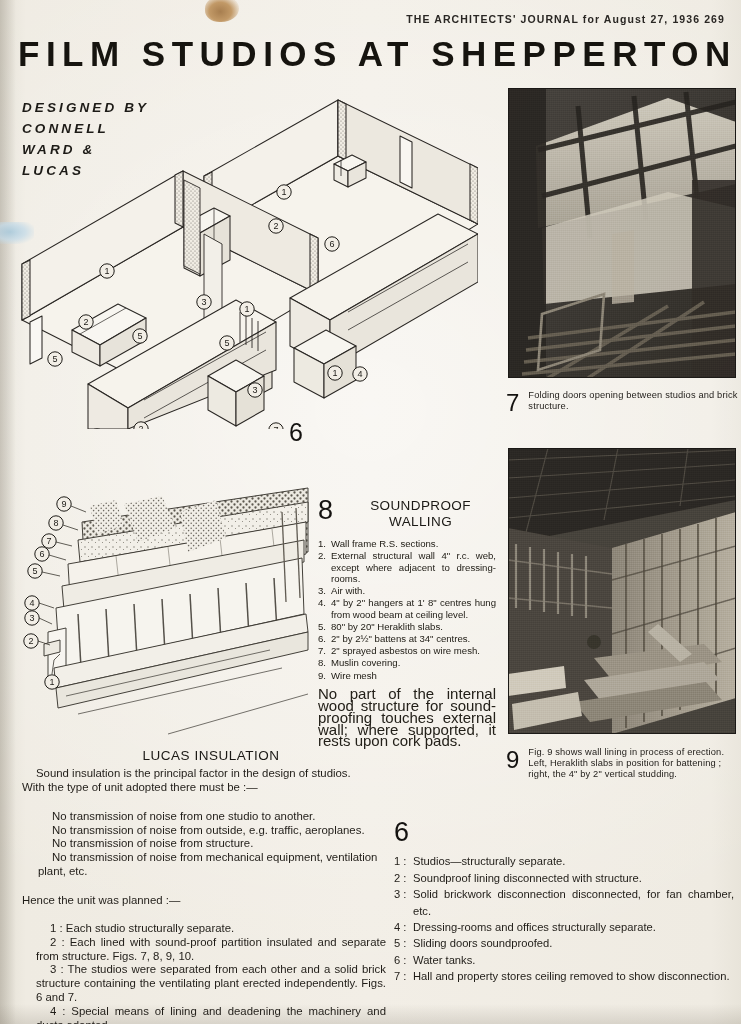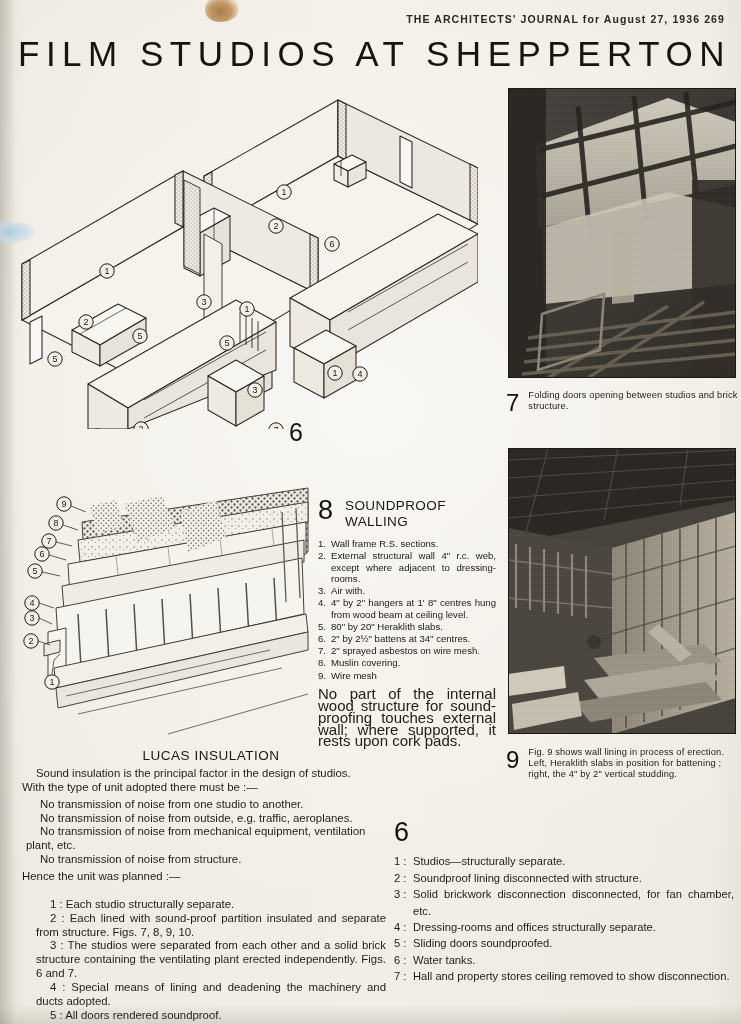--- a/index.html
+++ b/index.html
@@ -48,21 +48,21 @@
   .running-head{
     position:absolute;left:0;top:13px;width:725px;
     text-align:right;
     font-size:10.5px;font-weight:700;letter-spacing:1.1px;
     color:#2a2724;
   }
 
   
   .main-title{
     position:absolute;left:18px;top:34px;width:715px;
-    font-size:35px;font-weight:400;letter-spacing:6.5px;
+    font-size:35px;font-weight:700;letter-spacing:6.5px;
     color:#16140f;
     white-space:nowrap;
     font-family:"Liberation Sans",sans-serif;
   }
 
   
   .credit{
     position:absolute;left:22px;top:97px;
     font-style:italic;font-weight:700;
     font-size:13.5px;letter-spacing:3.1px;line-height:21px;
@@ -105,21 +105,21 @@
     letter-spacing:.15px;
   }
   #cap7{left:506px;top:390px;width:234px;}
   #cap9{left:506px;top:747px;width:234px;}
 
   
   .sp-block{position:absolute;left:318px;top:498px;width:178px;}
   .sp-head{display:flex;align-items:flex-start;gap:12px;}
   .sp-head .n{font-size:27px;line-height:.9;}
   .sp-head .h{
-    flex:1;
+    flex:1;text-align:center;
     font-size:13.5px;line-height:15.5px;letter-spacing:.4px;color:#1b1915;
   }
   ol.sp-list{
     margin:9px 0 0 0;padding:0;list-style:none;
     font-size:9.6px;line-height:11.6px;color:#232019;
   }
   ol.sp-list li{
     position:relative;padding-left:13px;margin-bottom:.5px;
     text-align:justify;
   }
@@ -130,21 +130,21 @@
   }
 
   
   .si-block{position:absolute;left:22px;top:748px;width:378px;}
   .si-head{
     text-align:center;font-size:13.5px;letter-spacing:.5px;
     color:#1b1915;margin-bottom:4px;
   }
   .si-lead{font-size:11.4px;line-height:13.6px;color:#201d18;}
   .si-lead .i{display:block;text-indent:14px;}
-  .si-bullets{margin:4px;padding:0;list-style:none;}
+  .si-bullets{margin:16px;padding:0;list-style:none;}
   .si-bullets li{
     font-size:11.4px;line-height:13.6px;color:#201d18;
     text-indent:14px;
   }
   .si-planned{margin-top:2px;font-size:11.4px;line-height:13.6px;color:#201d18;}
   ol.si-list{margin:14px;padding:0;list-style:none;}
   ol.si-list li{
     position:relative;font-size:11.4px;line-height:13.9px;
     color:#201d18;text-align:justify;text-indent:14px;
     margin-bottom:0;
@@ -181,20 +181,26 @@
   <div class="paper-grain"></div>
   <div class="edge-shade"></div>
   <div class="bottom-shade"></div>
   <div class="stain"></div>
   <div class="blue-mark"></div>
 
   <div class="running-head">THE ARCHITECTS' JOURNAL for August 27, 1936  269</div>
 
   <div class="main-title">FILM STUDIOS AT SHEPPERTON</div>
 
+  <div class="credit">
+    <div>DESIGNED BY</div>
+    <div>CONNELL</div>
+    <div>WARD &amp;</div>
+    <div>LUCAS</div>
+  </div>
 
   <div class="drawing" id="iso-drawing">
     <svg viewBox="0 0 470 345" preserveAspectRatio="none">
       <defs>
         <pattern id="stipple" width="4" height="4" patternUnits="userSpaceOnUse">
           <rect width="4" height="4" fill="#f0ece3"></rect>
           <circle cx="1" cy="1" r=".55" fill="#6f6b63"></circle>
           <circle cx="3" cy="3" r=".55" fill="#6f6b63"></circle>
         </pattern>
         <g id="calmark">
@@ -611,22 +617,22 @@
 
   <div class="si-block">
     <div class="si-head">LUCAS INSULATION</div>
     <div class="si-lead">
       <span class="i">Sound insulation is the principal factor in the design of studios.</span>
       <span>With the type of unit adopted there must be :—</span>
     </div>
     <ul class="si-bullets" id="si-bullets">
         <li>No transmission of noise from one studio to another.</li>
         <li>No transmission of noise from outside, e.g. traffic, aeroplanes.</li>
+        <li>No transmission of noise from structure.</li>
         <li>No transmission of noise from mechanical equipment, ventilation plant, etc.</li>
-        <li>No transmission of noise from structure.</li>
       </ul>
     <div class="si-planned">Hence the unit was planned :—</div>
     <ol class="si-list" id="si-list">
         <li>1 : Each studio structurally separate.</li>
         <li>2 : Each lined with sound-proof partition insulated and separate from structure.  Figs. 7, 8, 9, 10.</li>
         <li>3 : The studios were separated from each other and a solid brick structure containing the ventilating plant erected independently.   Figs. 6 and 7.</li>
         <li>4 : Special means of lining and deadening the machinery and ducts adopted.</li>
         <li>5 : All doors rendered soundproof.</li>
       </ol>
   </div>

